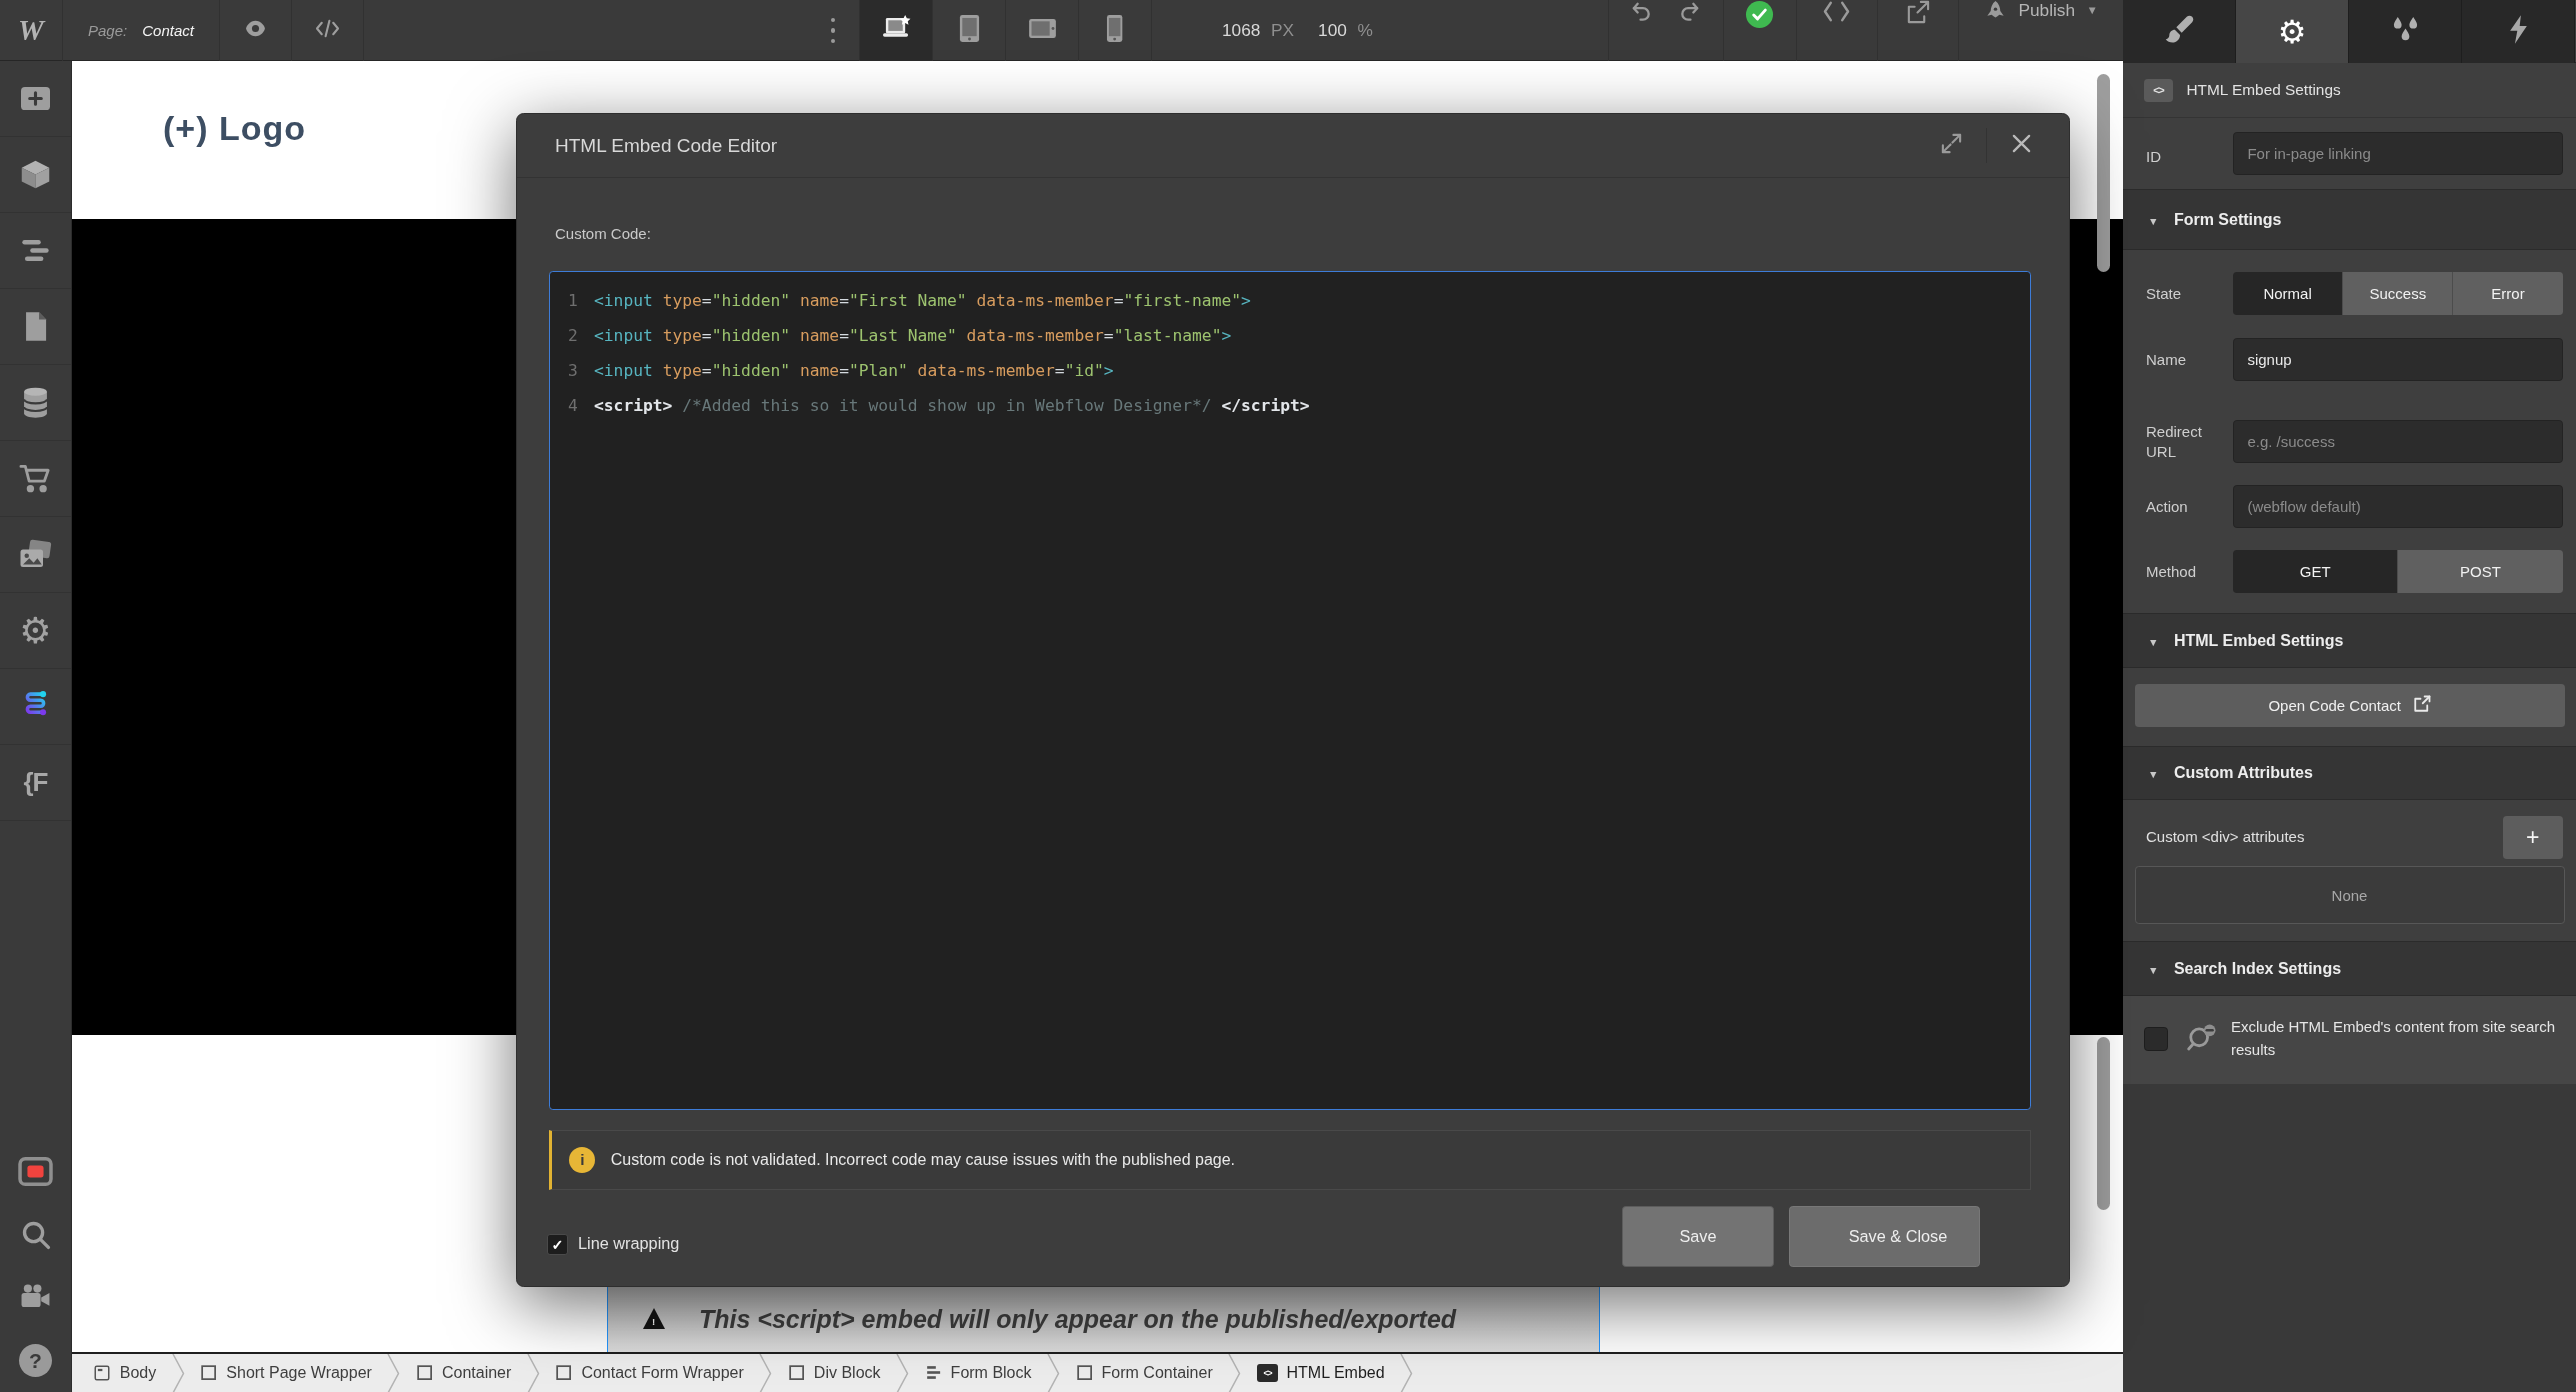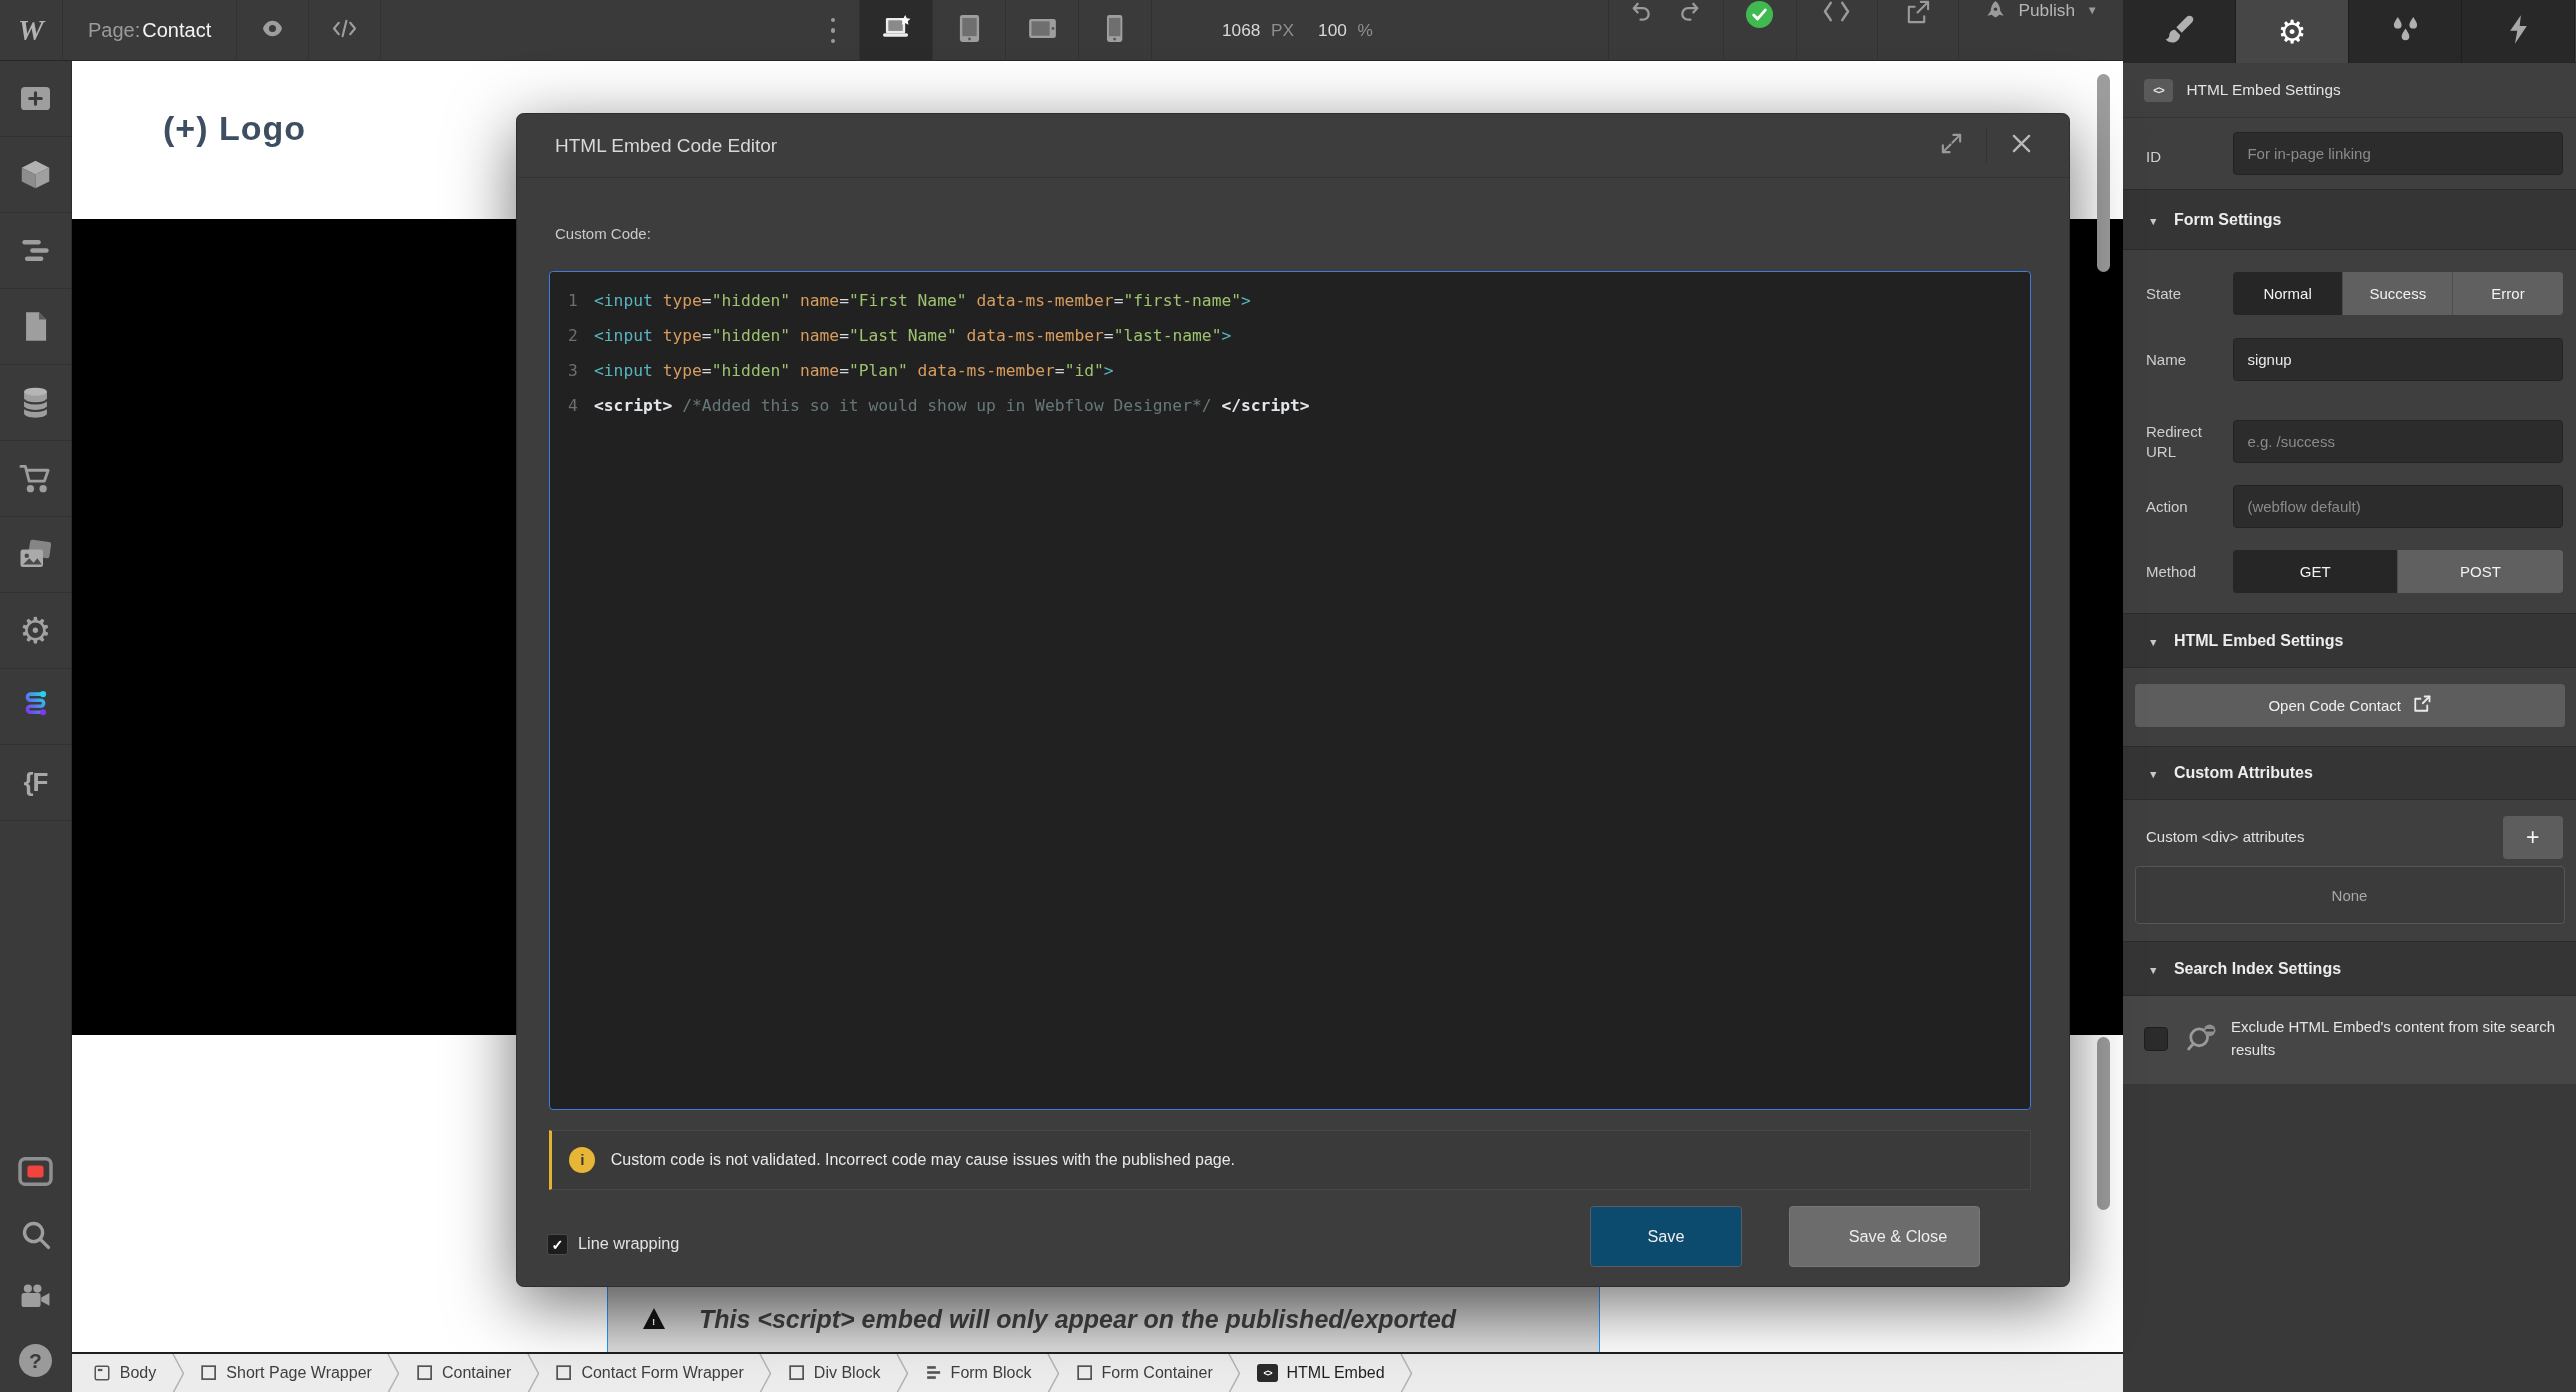--- a/index.html
+++ b/index.html
@@ -8,21 +8,21 @@
          font-family:"Liberation Sans", sans-serif; }
 
   
   #topbar { position:absolute; left:0; top:0; width:2123px; height:61px;
             background:#3a3a3a; border-bottom:1px solid #262626; z-index:30;
             display:flex; align-items:stretch; }
   .tb-cell { height:61px; display:flex; align-items:center; justify-content:center;
              border-right:1px solid #313131; }
   #tb-logo { width:63px; font-family:"Liberation Serif", serif; font-style:italic;
              font-weight:bold; font-size:29px; color:#b3b3b3; }
-  #tb-page { padding:0 25px; gap:2px; font-size:20px; }
+  #tb-page { padding:0 25px; gap:15px; font-size:15px;font-style:italic; }
   #tb-page .pl { color:#9b9b9b; } #tb-page .pn { color:#f4f4f4; }
   .tb-iconcell { width:72px; }
   #tb-kebab { position:absolute; left:805px; top:0; width:56px; height:61px;
               display:flex; flex-direction:column; align-items:center; justify-content:center; gap:5.8px; }
   #tb-kebab i { width:4.8px; height:4.8px; border-radius:50%; background:#9a9a9a; }
   #tb-breakpoints { position:absolute; left:859px; top:0; height:61px; display:flex;
                     border-left:1px solid #313131; }
   .bp-cell { width:73px; height:61px; display:flex; align-items:center; justify-content:center;
              border-right:1px solid #313131; }
   .bp-cell.active { background:#2b2b2b; }
@@ -88,21 +88,21 @@
                 display:flex; align-items:center; padding-left:17.3px; gap:15.4px; }
   #warn-icon { width:26px; height:26px; border-radius:50%; background:#e7b636; color:#3a3a3a;
                font-weight:bold; font-size:15.4px; display:flex; align-items:center; justify-content:center; flex:none; }
   #warn-text { font-size:16px; color:#e9e9e9; }
   #lw-check { position:absolute; left:30px; top:1120px; width:21px; height:21px; background:#1d1d1d;
               border:1px solid #4a4a4a; border-radius:2.9px; display:flex; align-items:center; justify-content:center; }
   #lw-check::after { content:"\2713"; color:#fff; font-size:14.4px; font-weight:bold; }
   #lw-label { position:absolute; left:61px; top:1120px; font-size:16.3px; color:#e3e3e3; }
   .modal-btn { position:absolute; top:1092px; height:61px; display:flex; align-items:center;
                justify-content:center; font-size:16.3px; color:#eee; border-radius:3.8px; }
-  #btn-save { left:1073px; width:152px; background:#0c4a6e; border:1px solid #5c5c5c; }
+  #btn-save { left:1105px; width:152px; background:#737373; border:1px solid #5c5c5c; }
   #btn-saveclose { left:1272px; width:191px; background:#6c6c6c; border:1px solid #787878;padding-left:27px; }
 
   
   #rightpanel { position:absolute; left:2123px; top:0; width:453px; height:1393px;
                 background:#3f3f3f; z-index:30; }
   #rp-tabs { position:absolute; left:0; top:0; right:0; height:63px; display:flex;
              border-bottom:1px solid #272727; }
   .tab { width:113px; height:63px; display:flex; align-items:center; justify-content:center;
          background:#282828; border-right:1px solid #1e1e1e; }
   .tab.active { background:#464646; }

